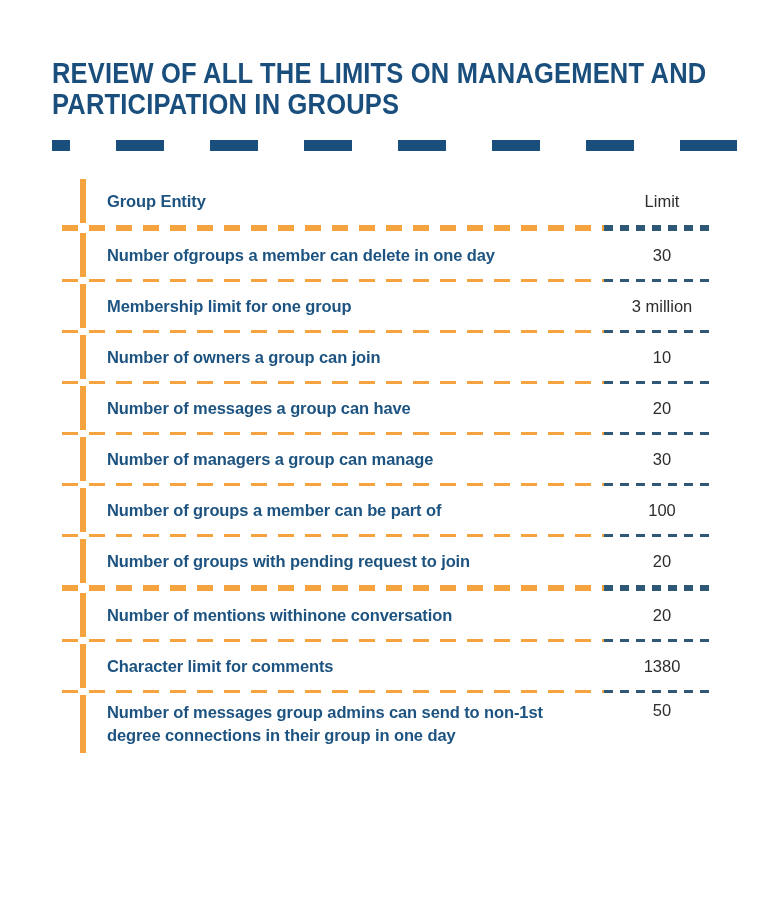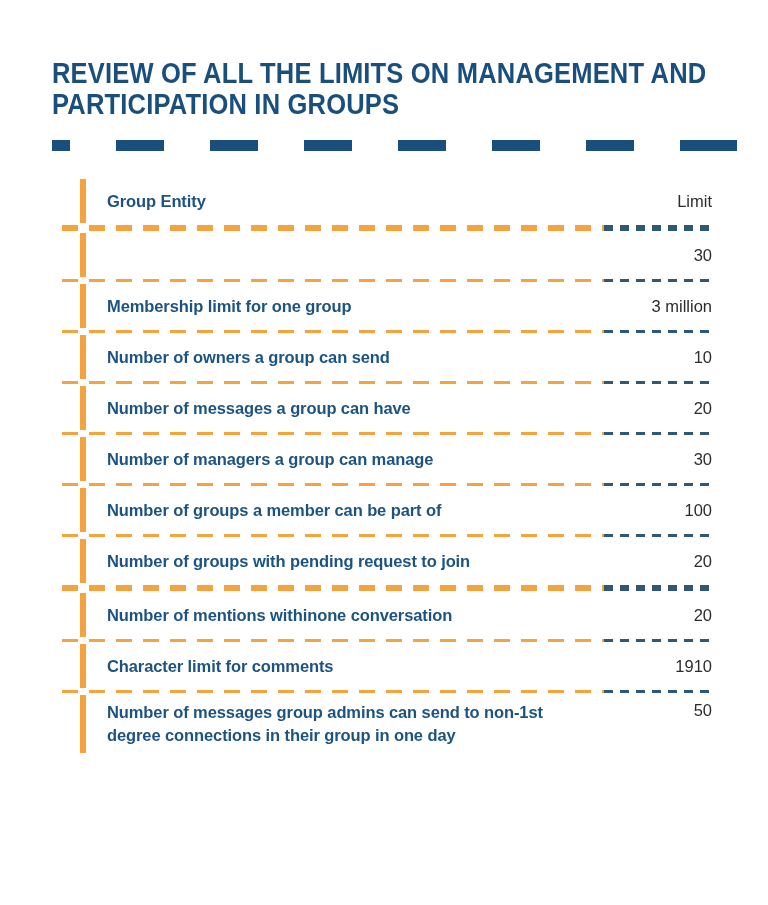--- a/index.html
+++ b/index.html
@@ -66,21 +66,21 @@
     width: 505px;
     padding-right: 45px;
     font-weight: bold;
     font-size: 16.5px;
     line-height: 23px;
     letter-spacing: -0.1px;
     color: var(--label_navy);
   }
   .row-value {
     flex: 1;
-    text-align: right;
+    text-align: center;
     font-size: 16.5px;
     color: var(--text_dark);
   }
   .sep {
     display: flex;
     align-items: center;
     height: 3px;
     margin-left: 14px;
   }
   .sep-orange {
@@ -123,20 +123,21 @@
   </div>
 
 
   <div class="sep">
     <div class="sep-orange"></div>
     <div class="sep-blue"></div>
   </div>
 
   <div class="table-row">
     <div class="row-bar"></div>
+    <div class="row-label">Number ofgroups a member can delete in one day</div>
     <div class="row-value">30</div>
   </div>
 
   <div class="sep">
     <div class="sep-orange"></div>
     <div class="sep-blue"></div>
   </div>
 
   <div class="table-row">
     <div class="row-bar"></div>
@@ -144,21 +145,21 @@
     <div class="row-value">3 million</div>
   </div>
 
   <div class="sep">
     <div class="sep-orange"></div>
     <div class="sep-blue"></div>
   </div>
 
   <div class="table-row">
     <div class="row-bar"></div>
-    <div class="row-label">Number of owners a group can send</div>
+    <div class="row-label">Number of owners a group can join</div>
     <div class="row-value">10</div>
   </div>
 
   <div class="sep">
     <div class="sep-orange"></div>
     <div class="sep-blue"></div>
   </div>
 
   <div class="table-row">
     <div class="row-bar"></div>
@@ -217,21 +218,21 @@
   </div>
 
   <div class="sep">
     <div class="sep-orange"></div>
     <div class="sep-blue"></div>
   </div>
 
   <div class="table-row">
     <div class="row-bar"></div>
     <div class="row-label">Character limit for comments</div>
-    <div class="row-value">1910</div>
+    <div class="row-value">1380</div>
   </div>
 
   <div class="sep">
     <div class="sep-orange"></div>
     <div class="sep-blue"></div>
   </div>
 
   <div class="table-row">
     <div class="row-bar"></div>
     <div class="row-label">Number of messages group admins can send to non-1st degree connections in their group in one day</div>

